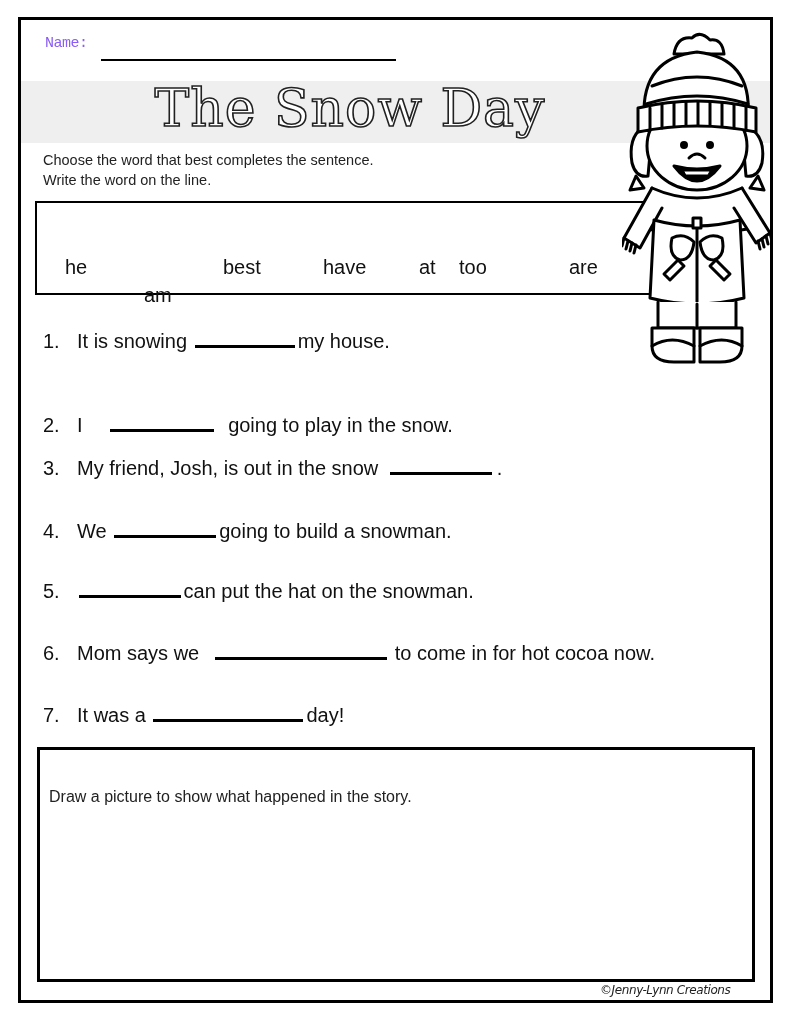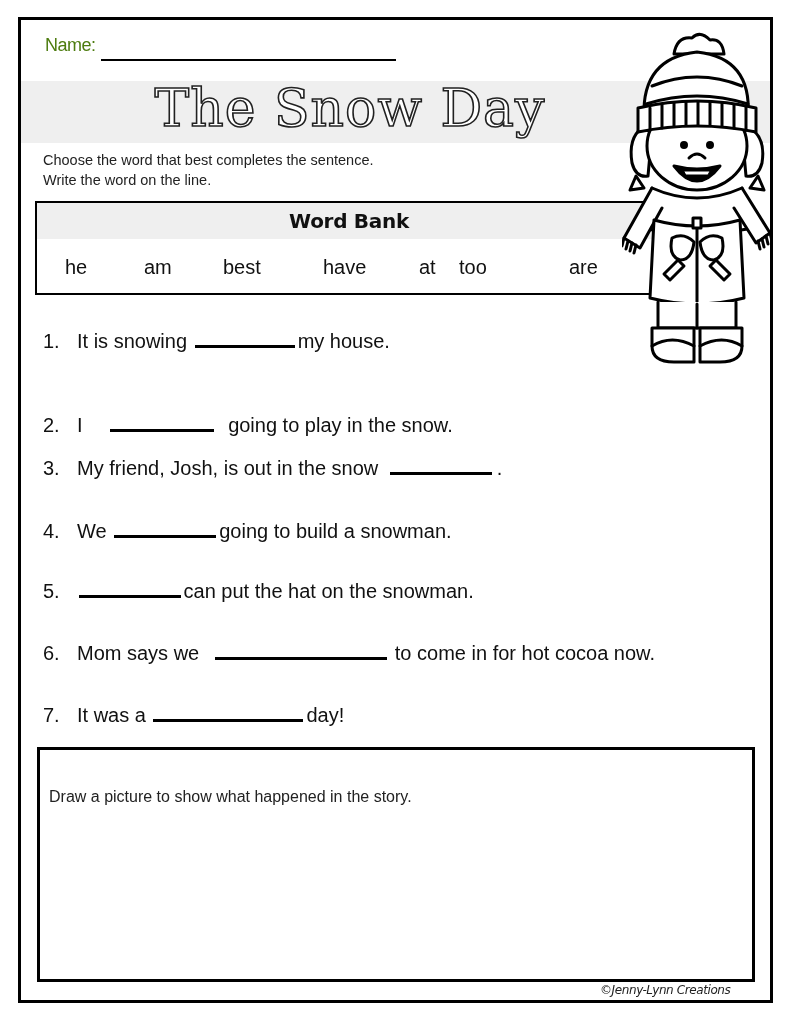--- a/index.html
+++ b/index.html
@@ -1,19 +1,19 @@
 <!DOCTYPE html>
 <html><head>
   <meta charset="utf-8">
   <style>
     html, body { margin: 0; padding: 0; background: #ffffff; }
     body { width: 791px; height: 1024px; position: relative; overflow: hidden; font-family: "Liberation Sans", sans-serif; color: #111; }
     .abs { position: absolute; }
     .page-border { left: 18px; top: 17px; width: 749px; height: 980px; border: 3px solid #000; box-sizing: content-box; }
-    .name-label { left: 45px; top: 35px; font-size: 18px; font-family: Liberation Sans, sans-serif; letter-spacing: -0.5px; color: #4d7c0f; }
+    .name-label { left: 45px; top: 35px; font-size: 15px; font-family: Liberation Mono, monospace; letter-spacing: -0.5px; color: #8b5cf6; }
     .name-line { left: 101px; top: 59px; width: 295px; height: 0; border-bottom: 2px solid #000; }
     .title-band { left: 21px; top: 81px; width: 749px; height: 62px; background: #efefef; }
     .title-text { left: 0; top: 78px; width: 700px; text-align: center; font-family: "DejaVu Serif", serif; font-size: 52px; color: #fff; -webkit-text-stroke: 1.6px #222; letter-spacing: 1px; padding-left: 0px; }
     .instr { left: 43px; font-size: 14.5px; color: #222; font-family: "Liberation Sans", sans-serif; }
     .wordbank { left: 35px; top: 201px; width: 624px; height: 90px; border: 2px solid #000; background: #fff; }
     .wb-header { position: absolute; left: 0; top: 0; width: 100%; height: 36px; background: #efefef; text-align: center; font-weight: bold; font-size: 20px; line-height: 36px; font-family: "DejaVu Sans", sans-serif; letter-spacing: -0.3px; }
     .wb-word { position: absolute; top: 53px; font-size: 20px; font-family: "Liberation Sans", sans-serif; }
     .q { left: 43px; font-size: 20px; font-family: "Liberation Sans", sans-serif; white-space: nowrap; }
     .q .num { display: inline-block; width: 34px; }
     .blank { display: inline-block; border-bottom: 3px solid #000; height: 18px; vertical-align: baseline; margin: 0 3px; }
@@ -30,23 +30,22 @@
 <div class="abs name-label">Name:</div>
 <div class="abs name-line"></div>
 
 <div class="abs title-band"></div>
 <div class="abs title-text">The Snow Day</div>
 
 <div class="abs instr" style="top:152px;">Choose the word that best completes the sentence.</div>
 <div class="abs instr" style="top:172px;">Write the word on the line.</div>
 
 <div class="abs wordbank">
-  <div class="wb-header">Word Bank</div>
   <span class="wb-word" style="left:28px;">he</span>
-  <span class="wb-word" style="left:107px;">am</span>
+  <span class="wb-word" style="left:107px;margin-top:28px;">am</span>
   <span class="wb-word" style="left:186px;">best</span>
   <span class="wb-word" style="left:286px;">have</span>
   <span class="wb-word" style="left:382px;">at</span>
   <span class="wb-word" style="left:422px;">too</span>
   <span class="wb-word" style="left:532px;">are</span>
 </div>
 
 <div class="abs q" style="top:327px;">
   <span class="num">1.</span><span>It is snowing</span>
   <span class="blank" style="width:100px;margin-left:2px;"></span><span>my house.</span>

